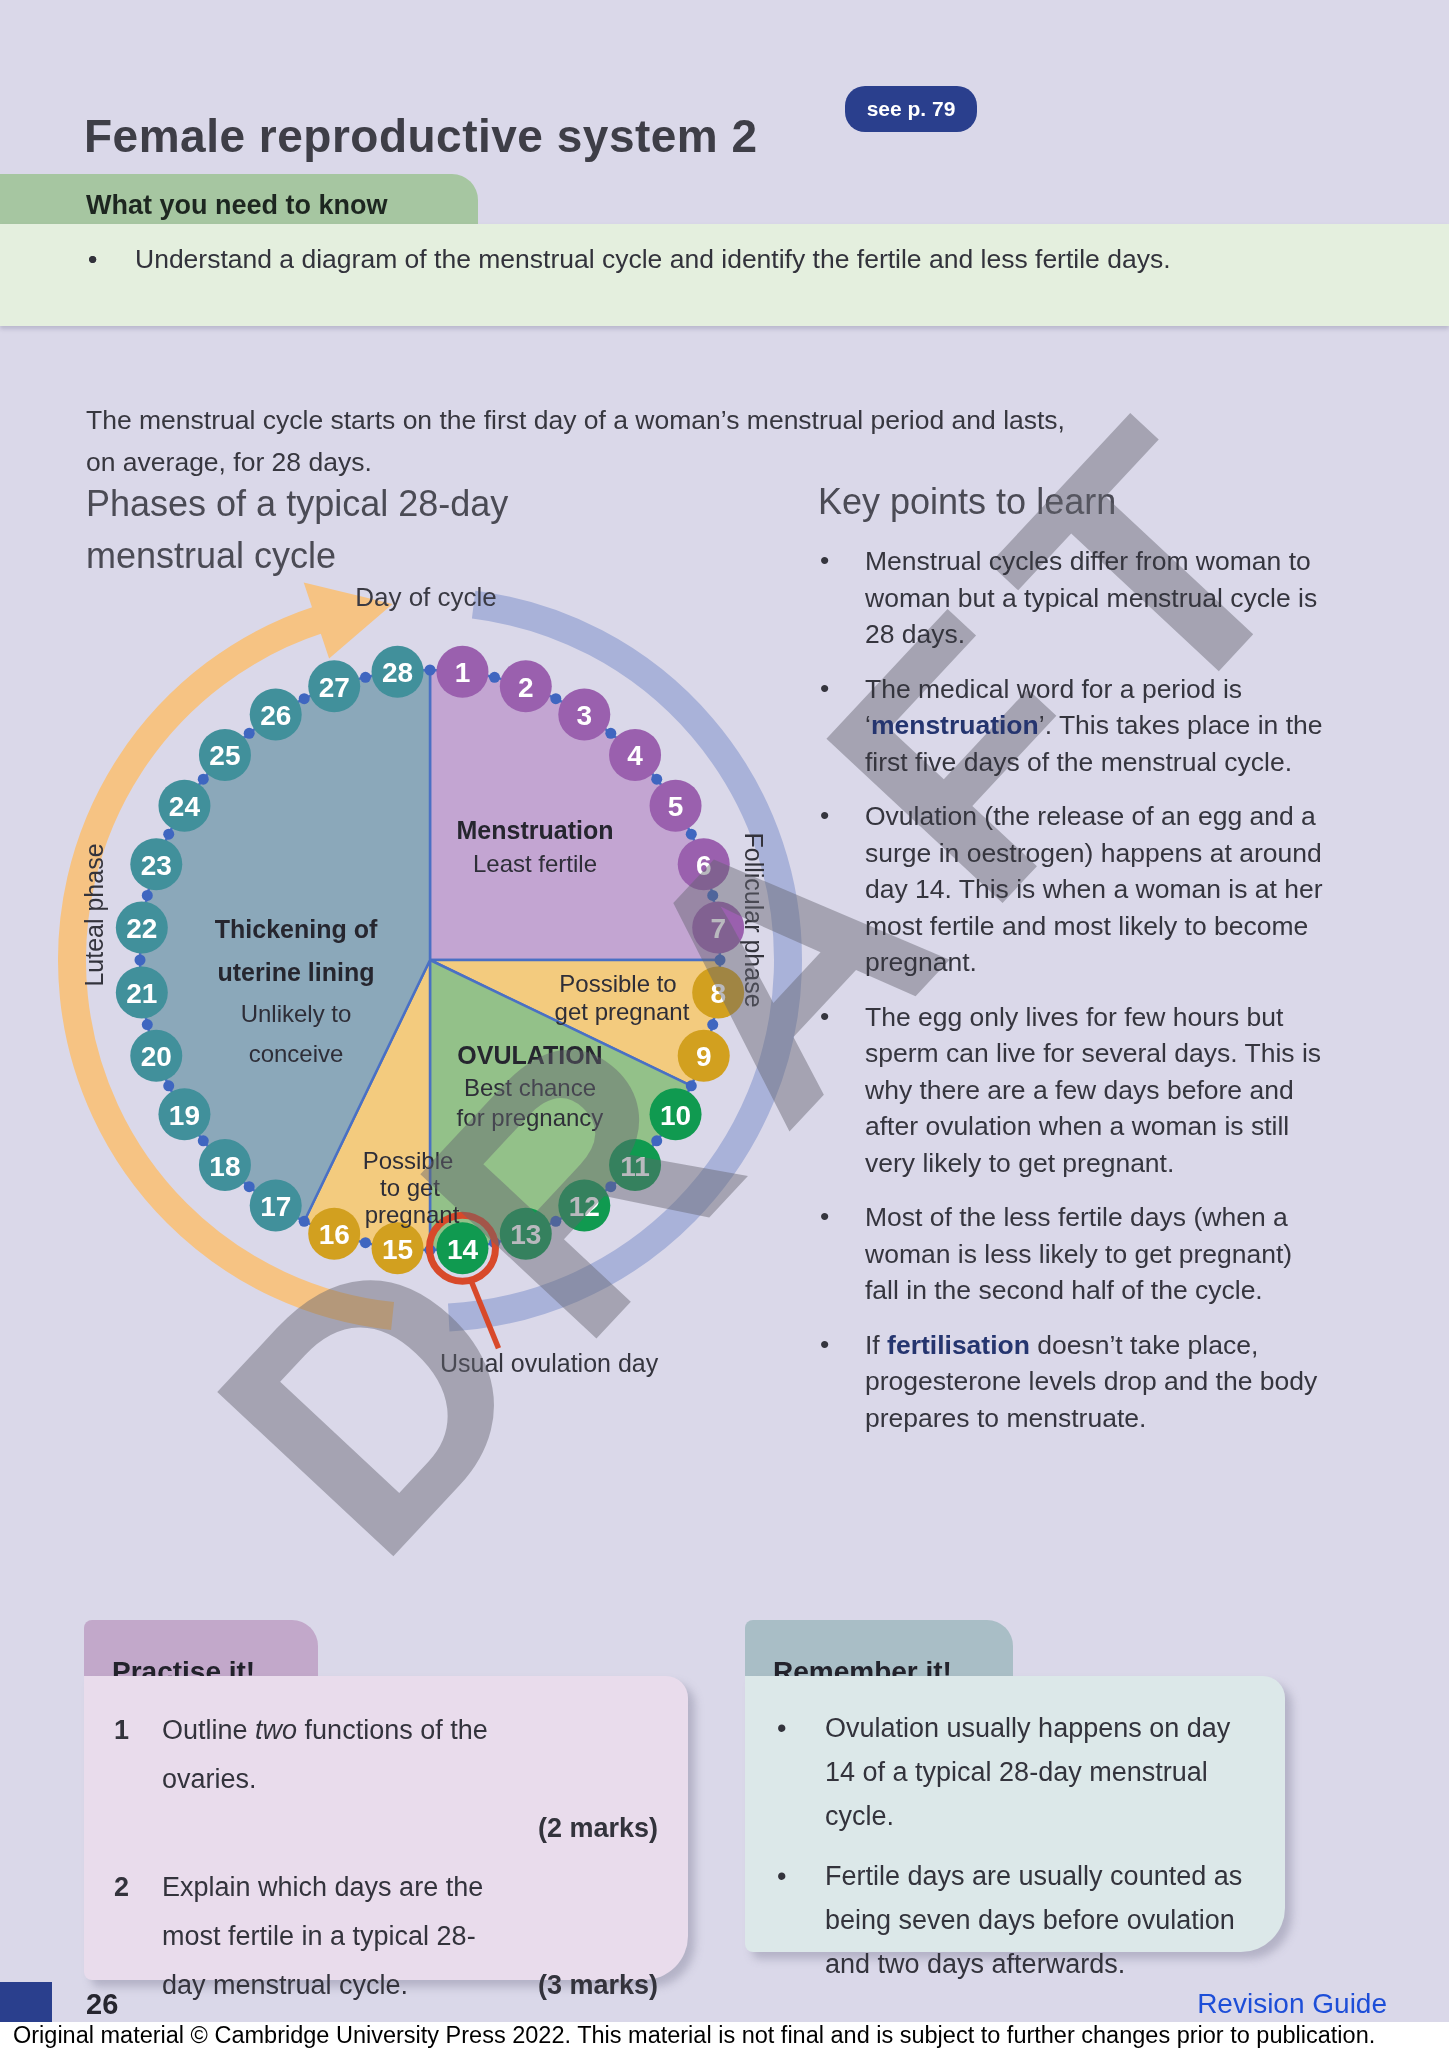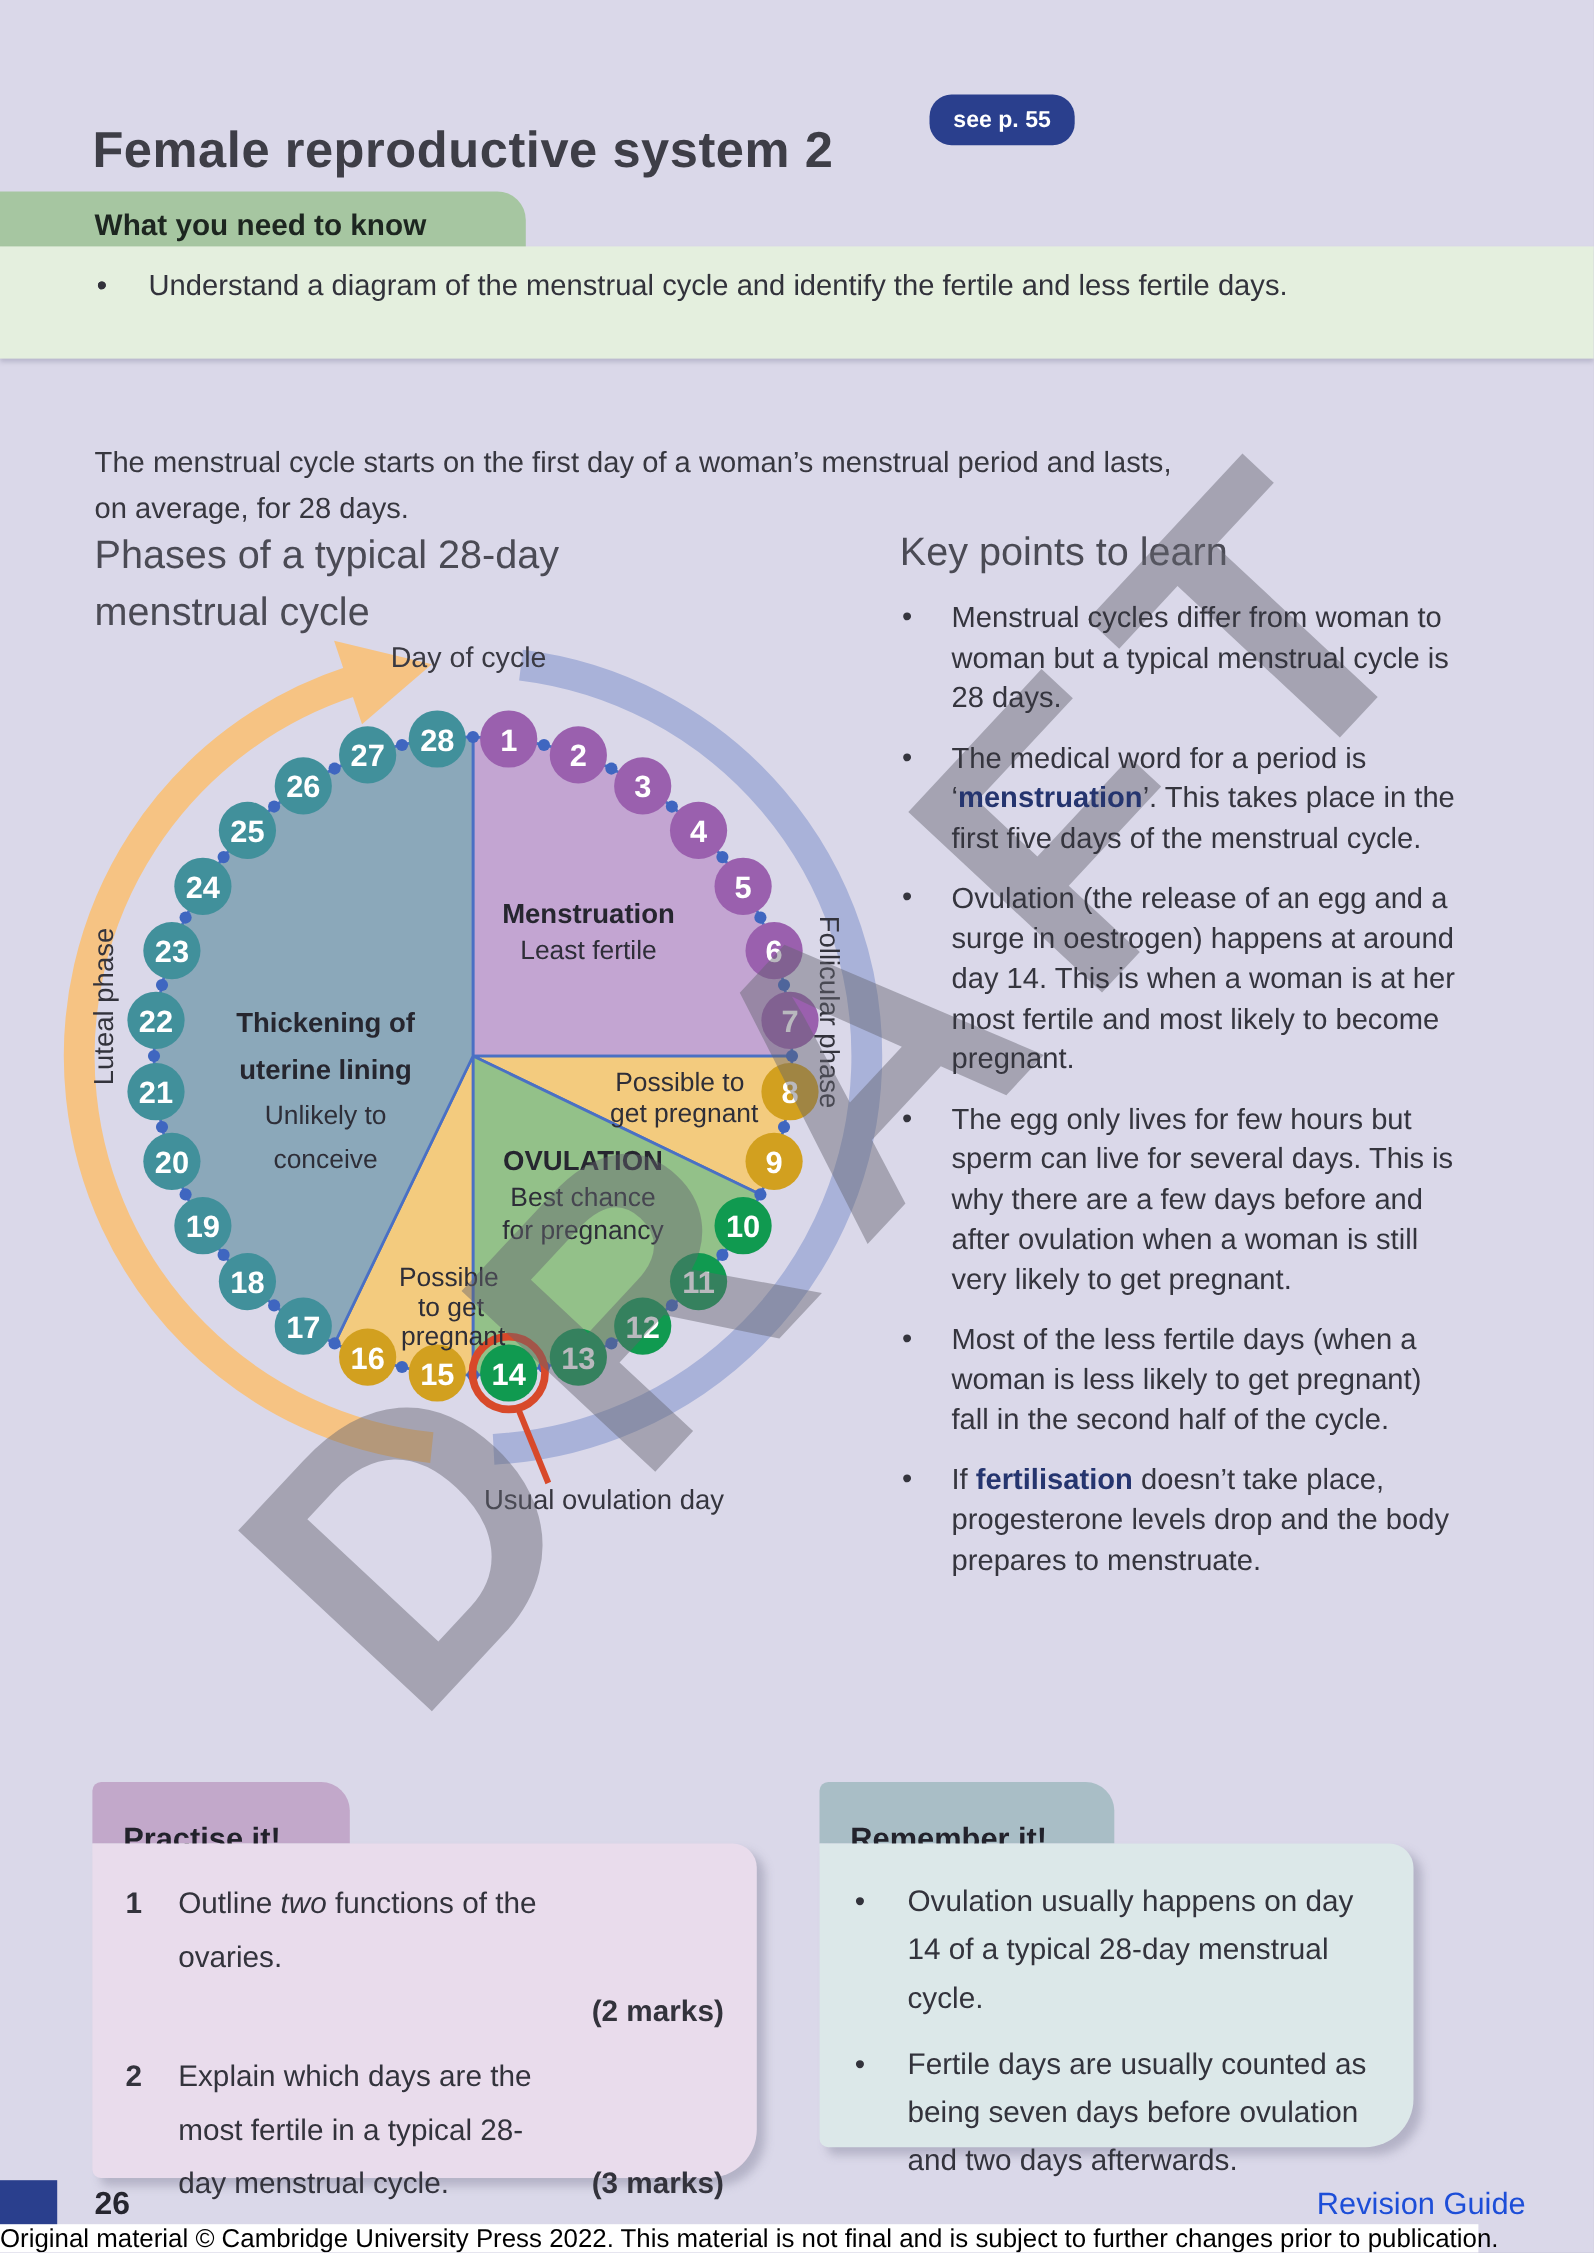--- a/index.html
+++ b/index.html
@@ -79,31 +79,31 @@
   .p-item .p-text{display:block;max-width:345px;}
   .p-item .marks{position:absolute;right:0;bottom:0;font-weight:700;}
   .p-item.with-marks-line{padding-bottom:49px;}
   .r-item{position:relative;padding-left:62px;font-size:27px;line-height:44px;color:#33333c;margin-bottom:16px;max-width:560px;}
   .r-item .dot{position:absolute;left:14px;top:0;}
   
   .footer-block{position:absolute;left:0;top:1982px;width:52px;height:50px;background:var(--navy);z-index:10;}
   .footer-page{position:absolute;left:86px;top:1988px;font-size:29px;font-weight:700;color:#26262f;z-index:10;}
   .footer-brand{position:absolute;right:62px;top:1988px;font-size:28px;font-weight:400;color:#1d4ed8;z-index:10;}
   .copyright{
-    position:absolute;left:0;top:2022px;width:1344px;height:26px;background:#ffffff;z-index:10;
-    font-size:23.5px;line-height:26px;color:#000;padding-left:0;white-space:nowrap;
+    position:absolute;left:0;top:2022px;width:1449px;height:26px;background:#ffffff;z-index:10;
+    font-size:23.5px;line-height:26px;color:#000;padding-left:13px;white-space:nowrap;
   }
 </style>
 </head>
 <body>
 
 <div class="page" style="--navy: #2a3f8d; --bold-navy: #25356f; --green-tab: #a6c6a1; --green-band: #e4efde; --practise-tab: #c2a8ca; --practise-body: #e9dcec; --remember-tab: #a9bec6; --remember-body: #dce8e9;">
 
   <h1 class="title">Female reproductive system 2</h1>
-  <div class="badge">see p. 55</div>
+  <div class="badge">see p. 79</div>
 
   <div class="wtk-tab">
     <span>What you need to know</span>
   </div>
   <div class="wtk-band">
     <div class="wtk-row">
       <span class="dot">•</span>
     </div>
     <div class="wtk-row">
       <span class="dot">•</span>

